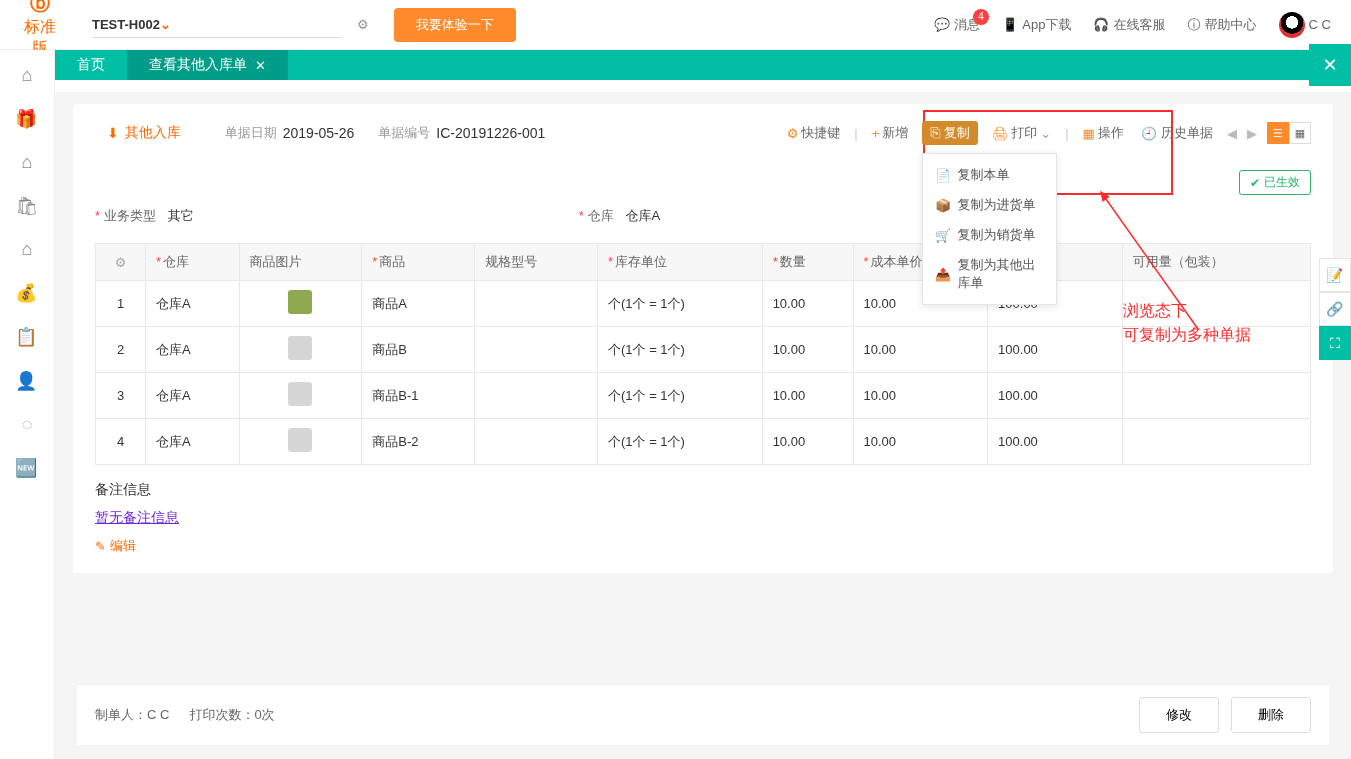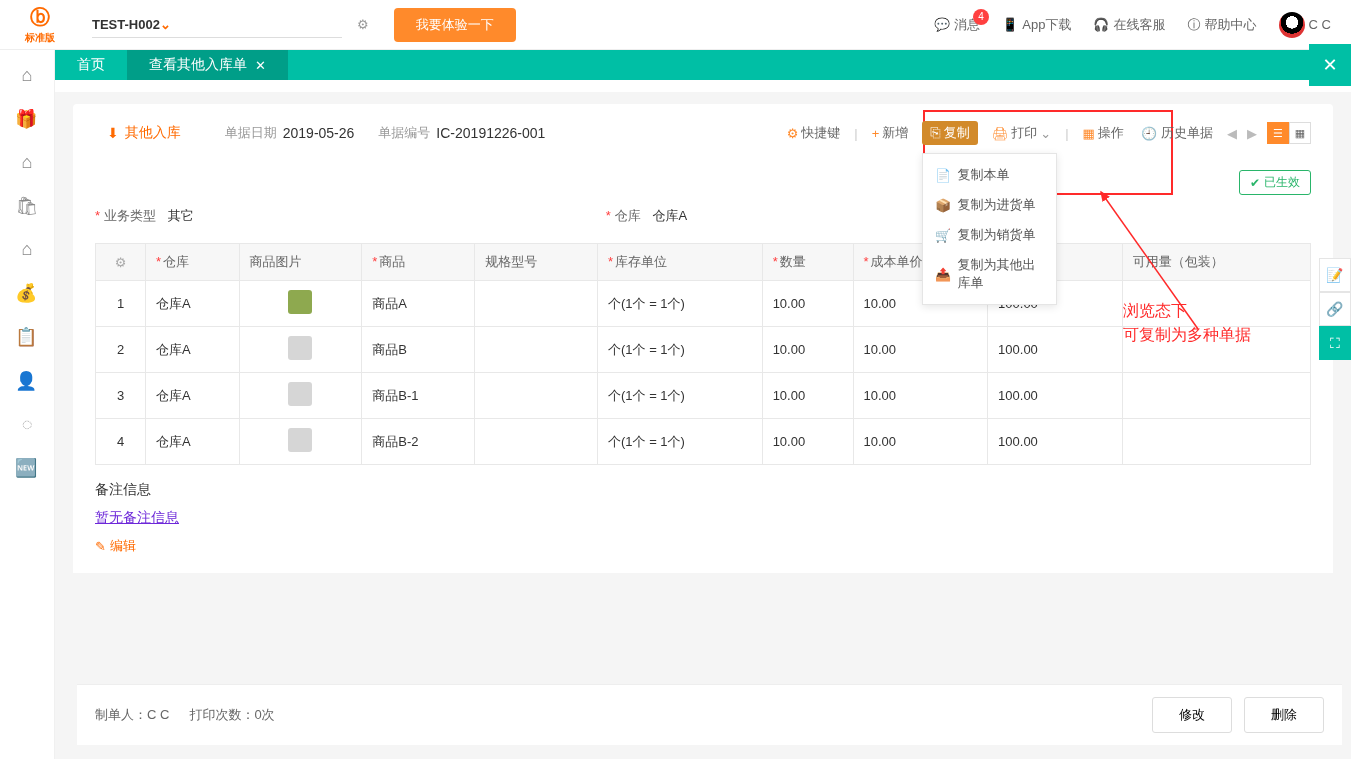--- a/index.html
+++ b/index.html
@@ -2,21 +2,21 @@
 <html><head>
 <meta charset="utf-8">
 <style>
 * { box-sizing: border-box; margin: 0; padding: 0; }
 body { font-family: "Microsoft YaHei", Arial, sans-serif; font-size: 13px; color: #333; background: #fff; overflow: hidden; }
 
 
 .top-header { height: 50px; display: flex; align-items: center; padding: 0 20px; border-bottom: 1px solid #eee; }
 .logo-area { width: 40px; text-align: center; }
 .logo-icon { color: #ff6a00; font-size: 20px; font-weight: bold; }
-.logo-sub { font-size: 10px; color: #ff6a00; font-weight: bold; }
+.logo-sub { font-size: 16px; color: #ff6a00; }
 .company-select { margin-left: 32px; width: 250px; border-bottom: 1px solid #ddd; display: flex; align-items: center; justify-content: flex-start; padding: 5px 0; font-weight: bold; }
 .company-select span.chev { color: #ff6a00; }
 .gear-btn { margin-left: 15px; color: #999; }
 .try-btn { margin-left: 25px; background: #ff8a2b; color: #fff; padding: 8px 22px; border-radius: 4px; border: none; cursor: pointer; font-size: 13px; }
 .header-right { margin-left: auto; display: flex; align-items: center; gap: 22px; color: #666; font-size: 13px; }
 .header-right .item { display: flex; align-items: center; gap: 4px; position: relative; }
 .badge { position: absolute; top: -7px; right: -9px; background: #ff4040; color: #fff; border-radius: 50%; width: 16px; height: 16px; font-size: 10px; display: flex; align-items: center; justify-content: center; }
 .avatar { width: 26px; height: 26px; border-radius: 50%; background: radial-gradient(circle at 50% 40%, #fff 30%, #000 31%, #000 55%, #d33 56%); }
 
 
@@ -53,21 +53,21 @@
 
 
 .dropdown { position: absolute; top: 32px; left: 0; width: 135px; background: #fff; border: 1px solid #e5e5e5; box-shadow: 0 2px 8px rgba(0,0,0,0.1); z-index: 10; padding: 6px 0; }
 .dropdown .ditem { display: flex; align-items: center; gap: 6px; padding: 6px 12px; font-size: 13px; color: #555; cursor: pointer; }
 .dropdown .ditem .dic { color: #ff8a2b; font-size: 13px; }
 
 
 .card-body { padding: 18px 22px; }
 .status-row { display: flex; justify-content: flex-end; margin-bottom: 12px; }
 .status-badge { border: 1px solid #29b56a; color: #29b56a; border-radius: 3px; padding: 3px 10px; font-size: 12px; display: flex; align-items: center; gap: 4px; }
-.form-row { display: flex; gap: 92px; margin-bottom: 18px; font-size: 13px; color: #666; }
+.form-row { display: flex; gap: 65px; margin-bottom: 18px; font-size: 13px; color: #666; }
 .form-row .req { color: #ff4040; margin-right: 4px; }
 .form-row .lbl { color: #666; }
 .form-row .v { color: #333; margin-left: 8px; }
 
 
 .tbl { width: 100%; border-collapse: collapse; font-size: 13px; }
 .tbl th, .tbl td { border: 1px solid #e8e8e8; padding: 9px 10px; text-align: left; background: #fff; }
 .tbl th { background: #f7f7f7; color: #666; font-weight: normal; }
 .tbl th .req { color: #ff4040; margin-right: 2px; }
 .tbl .idx { text-align: center; width: 50px; }
@@ -80,21 +80,21 @@
 .remark-section { margin-top: 16px; }
 .remark-title { font-size: 14px; color: #333; margin-bottom: 10px; }
 .remark-empty { color: #6d28d9; font-size: 14px; margin-bottom: 10px; text-decoration: underline; }
 .edit-link { color: #ff6a00; font-size: 13px; display: flex; align-items: center; gap: 4px; cursor: pointer; }
 
 
 .annotation-arrow { position: absolute; pointer-events: none; }
 .annotation-text { position: absolute; color: #ff2a2a; font-size: 16px; line-height: 1.5; pointer-events: none; }
 
 
-.footer { position: absolute; left: 22px; right: 9px; bottom: 14px; background: #fff; border-top: 1px solid #eee; display: flex; align-items: center; padding: 12px 18px; font-size: 13px; color: #666; }
+.footer { position: absolute; left: 22px; right: 22px; bottom: 14px; background: #fff; border-top: 1px solid #eee; display: flex; align-items: center; padding: 12px 18px; font-size: 13px; color: #666; }
 .footer .info { display: flex; gap: 20px; }
 .footer .actions { margin-left: auto; display: flex; gap: 12px; }
 .footer .btn { padding: 8px 26px; border: 1px solid #ddd; background: #fff; border-radius: 3px; cursor: pointer; font-size: 13px; }
 
 
 .right-floats { position: absolute; right: 0; top: 258px; width: 32px; display: flex; flex-direction: column; }
 .rf { width: 32px; height: 34px; background: #fff; border: 1px solid #e5e5e5; display: flex; align-items: center; justify-content: center; color: #999; font-size: 14px; }
 .rf.teal { background: #00bfa5; color: #fff; border-color: #00bfa5; }
 </style>
 </head>

